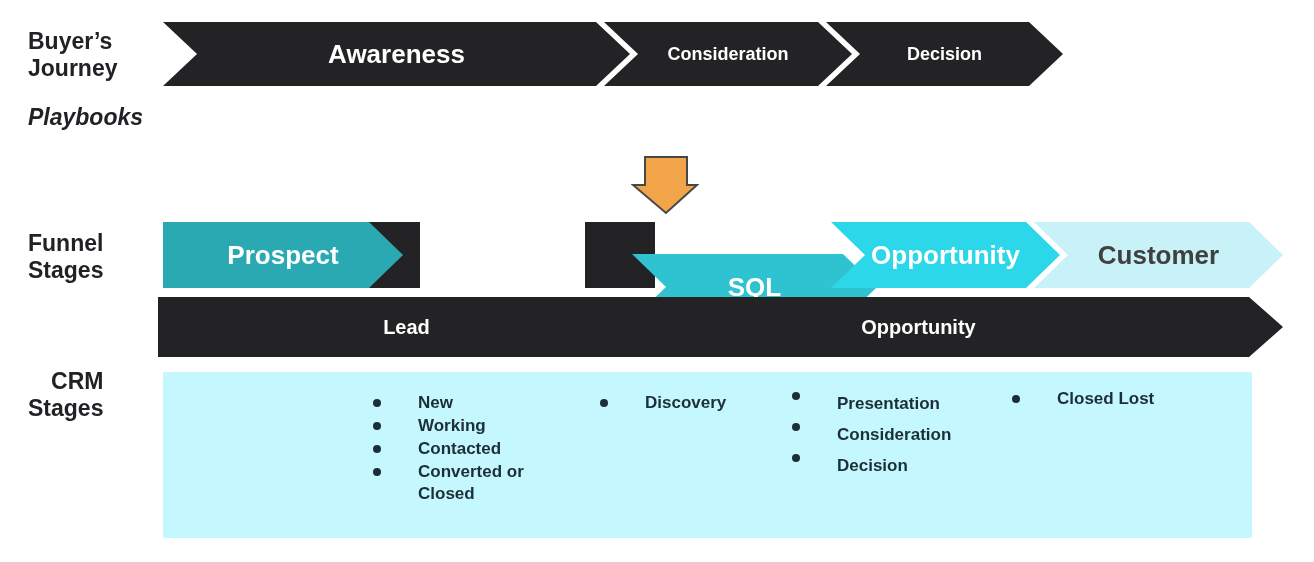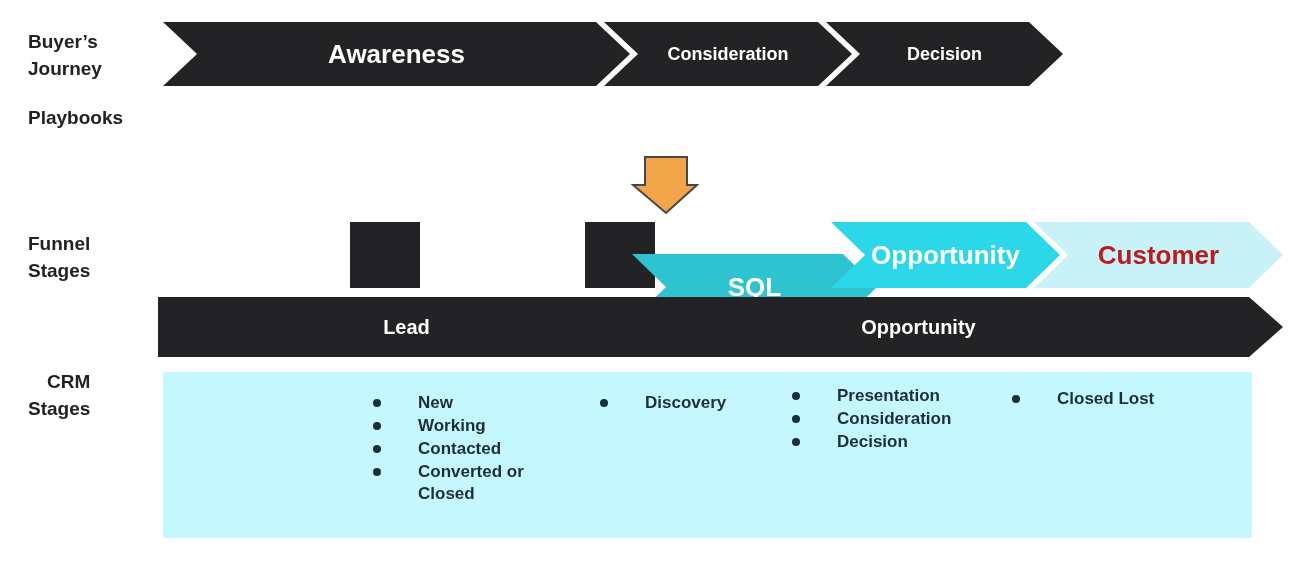--- a/index.html
+++ b/index.html
@@ -2,21 +2,21 @@
 <html><head>
 <meta charset="utf-8">
 <style>
   html,body{margin:0;padding:0;background:#ffffff;}
   .canvas{
     position:relative;width:1314px;height:562px;background:#ffffff;
     font-family:"Liberation Sans",sans-serif;overflow:hidden;
   }
   
   .side-label{
-    position:absolute;left:28px;font-size:19px;font-weight:700;
+    position:absolute;left:28px;font-size:23px;font-weight:700;
     color:#212225;line-height:27px;white-space:nowrap;
   }
   
   .row{position:absolute;left:0;width:1314px;}
   .seg{
     position:absolute;top:0;height:100%;z-index:1;
     display:flex;align-items:center;justify-content:center;
     color:#ffffff;font-weight:700;font-size:18px;text-align:center;
   }
   .seg span{display:block;line-height:22px;}
@@ -24,21 +24,21 @@
   
   .clip-np{clip-path:polygon(0 0,calc(100% - 34px) 0,100% 50%,calc(100% - 34px) 100%,0 100%,34px 50%);}
   
   .clip-fp{clip-path:polygon(0 0,calc(100% - 34px) 0,100% 50%,calc(100% - 34px) 100%,0 100%);}
   .black-bar{background:#232224;}
   .teal-bar{background:#35BDC3;}
   .c-prospect{background:#2BA9B2;}
   .c-mql{background:#2BB5C1;}
   .c-sql{background:#2FC2D1;}
   .c-opp{background:#2BD7E8;}
-  .c-cust{background:#C8F2F8;color:#b91c1c;}
+  .c-cust{background:#C8F2F8;color:#404040;}
   .junction-black{position:absolute;top:0;height:100%;background:#232224;z-index:0;}
   .narrow span{width:150px;}
   
   #row-journey{top:22px;height:64px;}
   #row-playbooks{top:88px;height:64px;}
   #row-funnel{top:222px;height:66px;}
   #row-pipeline{top:297px;height:60px;}
   #row-pipeline .seg{font-size:20px;}
   
   .down-arrow{position:absolute;left:631px;top:155px;}
@@ -52,33 +52,33 @@
     display:flex;align-items:flex-start;
     color:#1C2E38;font-size:17px;font-weight:700;line-height:22px;margin-bottom:1px;
   }
   .crm-col .dot{
     flex:0 0 auto;width:8px;height:8px;border-radius:50%;
     background:#1C2E38;margin:7px 37px 0 0;
   }
   .crm-col .txt{display:inline-block;}
   #crm-col-1{left:210px;top:20px;}  #crm-col-1 .txt{width:132px;}
   #crm-col-2{left:437px;top:20px;}  #crm-col-2 .txt{width:130px;}
-  #crm-col-3{left:629px;top:13px;}  #crm-col-3 .txt{width:150px;}
+  #crm-col-3{left:629px;top:13px;}  #crm-col-3 .txt{width:150px;margin-top:8px;}
   #crm-col-4{left:849px;top:16px;}  #crm-col-4 .txt{width:140px;}
 </style>
 </head>
 <body>
 
 <div class="canvas">
 
   <div class="side-label" style="top:28px;">
     <div>Buyer’s</div>
     <div>Journey</div>
   </div>
-  <div class="side-label" style="top:104px;">Playbooks</div>
+  <div class="side-label" style="top:104px;font-style:italic;">Playbooks</div>
   <div class="side-label" style="top:230px;">
     <div>Funnel</div>
     <div>Stages</div>
   </div>
   <div class="side-label" style="top:368px;text-align:right;">
     <div>CRM</div>
     <div>Stages</div>
   </div>
 
   <div class="row" id="row-journey">
@@ -94,20 +94,23 @@
   </div>
 
 
   <svg class="down-arrow" width="68" height="60" viewBox="0 0 68 60">
     <polygon points="14,2 56,2 56,30 66,30 35,58 2,30 14,30" fill="#F2A449" stroke="#474747" stroke-width="2"></polygon>
   </svg>
 
   <div class="row" id="row-funnel">
     <div class="junction-black" style="left:350px;width:70px;"></div>
     <div class="junction-black" style="left:585px;width:70px;"></div>
+    <div class="seg big c-prospect clip-fp" style="left:163px;width:240px;">
+        <span>Prospect</span>
+      </div>
     <div class="seg big c-sql clip-np" style="left:632px;width:245px;margin-top:32px;">
         <span>SQL</span>
       </div>
     <div class="seg big c-opp clip-np" style="left:831px;width:229px;">
         <span>Opportunity</span>
       </div>
     <div class="seg big c-cust clip-np" style="left:1034px;width:249px;">
         <span>Customer</span>
       </div>
   </div>

